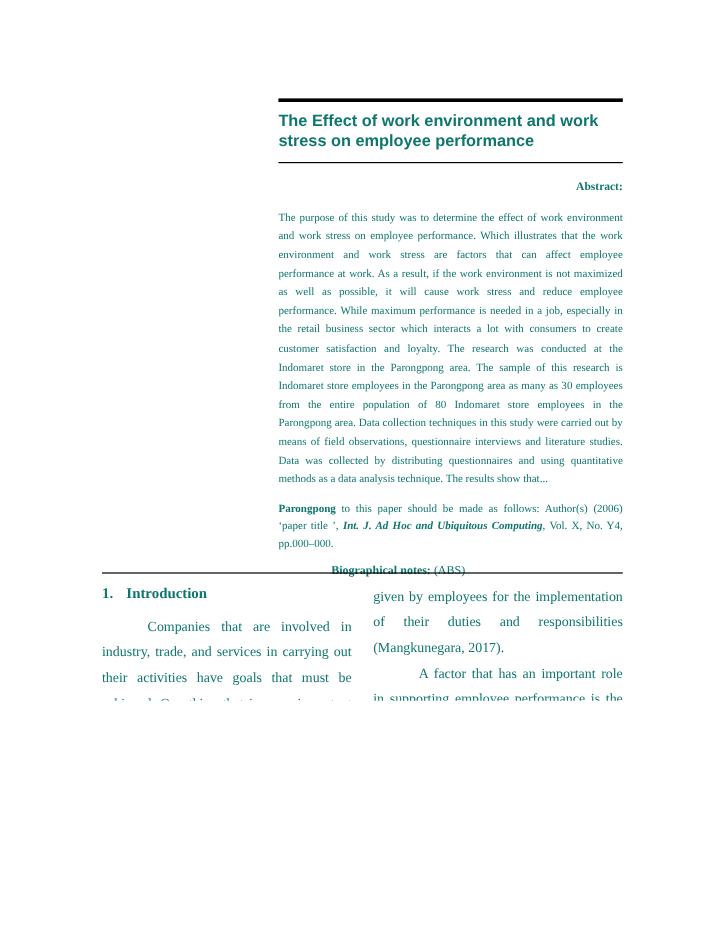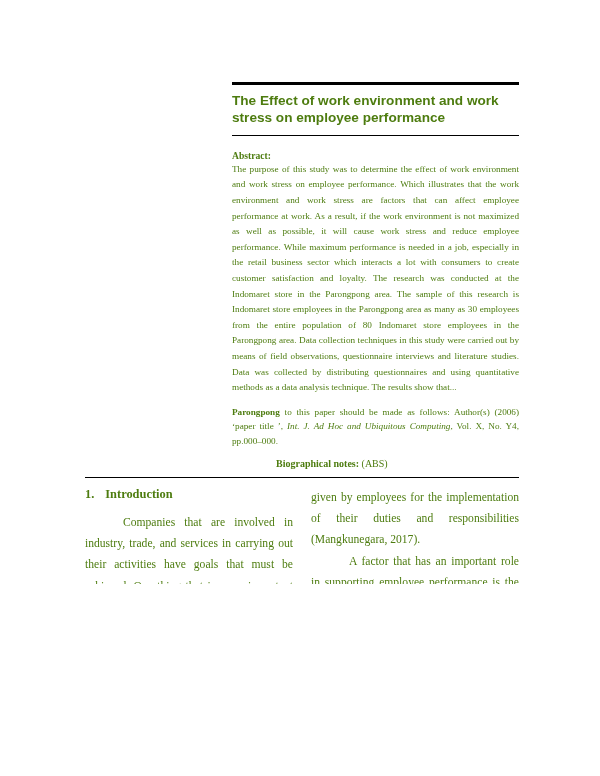--- a/index.html
+++ b/index.html
@@ -2,43 +2,43 @@
 <html><head>
 <meta charset="utf-8">
 <style>
   html, body { margin: 0; padding: 0; }
   body { background: #ffffff; font-family: "Liberation Serif", serif; }
   .page {
     position: relative;
     width: 600px;
     height: 584px;
     background: #ffffff;
-    color: #4d7c0f;
+    color: #0f766e;
     overflow: hidden;
   }
 
   
   .header-block { position: absolute; left: 232px; top: 82px; width: 287px; }
   .rule-thick { height: 3px; background: #000; }
   .paper-title {
     font-family: "Liberation Sans", sans-serif;
     font-weight: 700;
     font-size: 13.6px;
     line-height: 1.28;
     margin: 7px 0 0 0;
   }
   .rule-thin { height: 1px; background: #000; margin-top: 8px; }
 
-  .abstract-label { font-size: 9.6px; font-weight: bold; margin-top: 14px; }
-  .abstract-body { font-size: 9.2px; line-height: 15.6px; text-align: justify; margin-top: 1px; }
+  .abstract-label { font-size: 9.6px; font-weight: bold; margin-top: 14px; text-align: right; }
+  .abstract-body { font-size: 9.2px; line-height: 15.6px; text-align: justify; margin-top: 13px; }
 
   .keywords-line { font-size: 9.2px; margin-top: 8px; }
   .lbl { font-weight: bold; }
   .reference-block { font-size: 9.2px; line-height: 14.5px; margin-top: 9px; text-align: justify; }
-  .journal-italic { font-style: italic; }
+  .journal-italic { font-style: italic; font-weight: bold; }
   .bio-line { font-size: 10px; margin-top: 10px; padding-left: 44px; }
 
   
   .divider { position: absolute; left: 85px; top: 477px; width: 434px; height: 1px; background: #000; }
 
   
   .main-cols {
     position: absolute;
     left: 85px;
     top: 487px;

